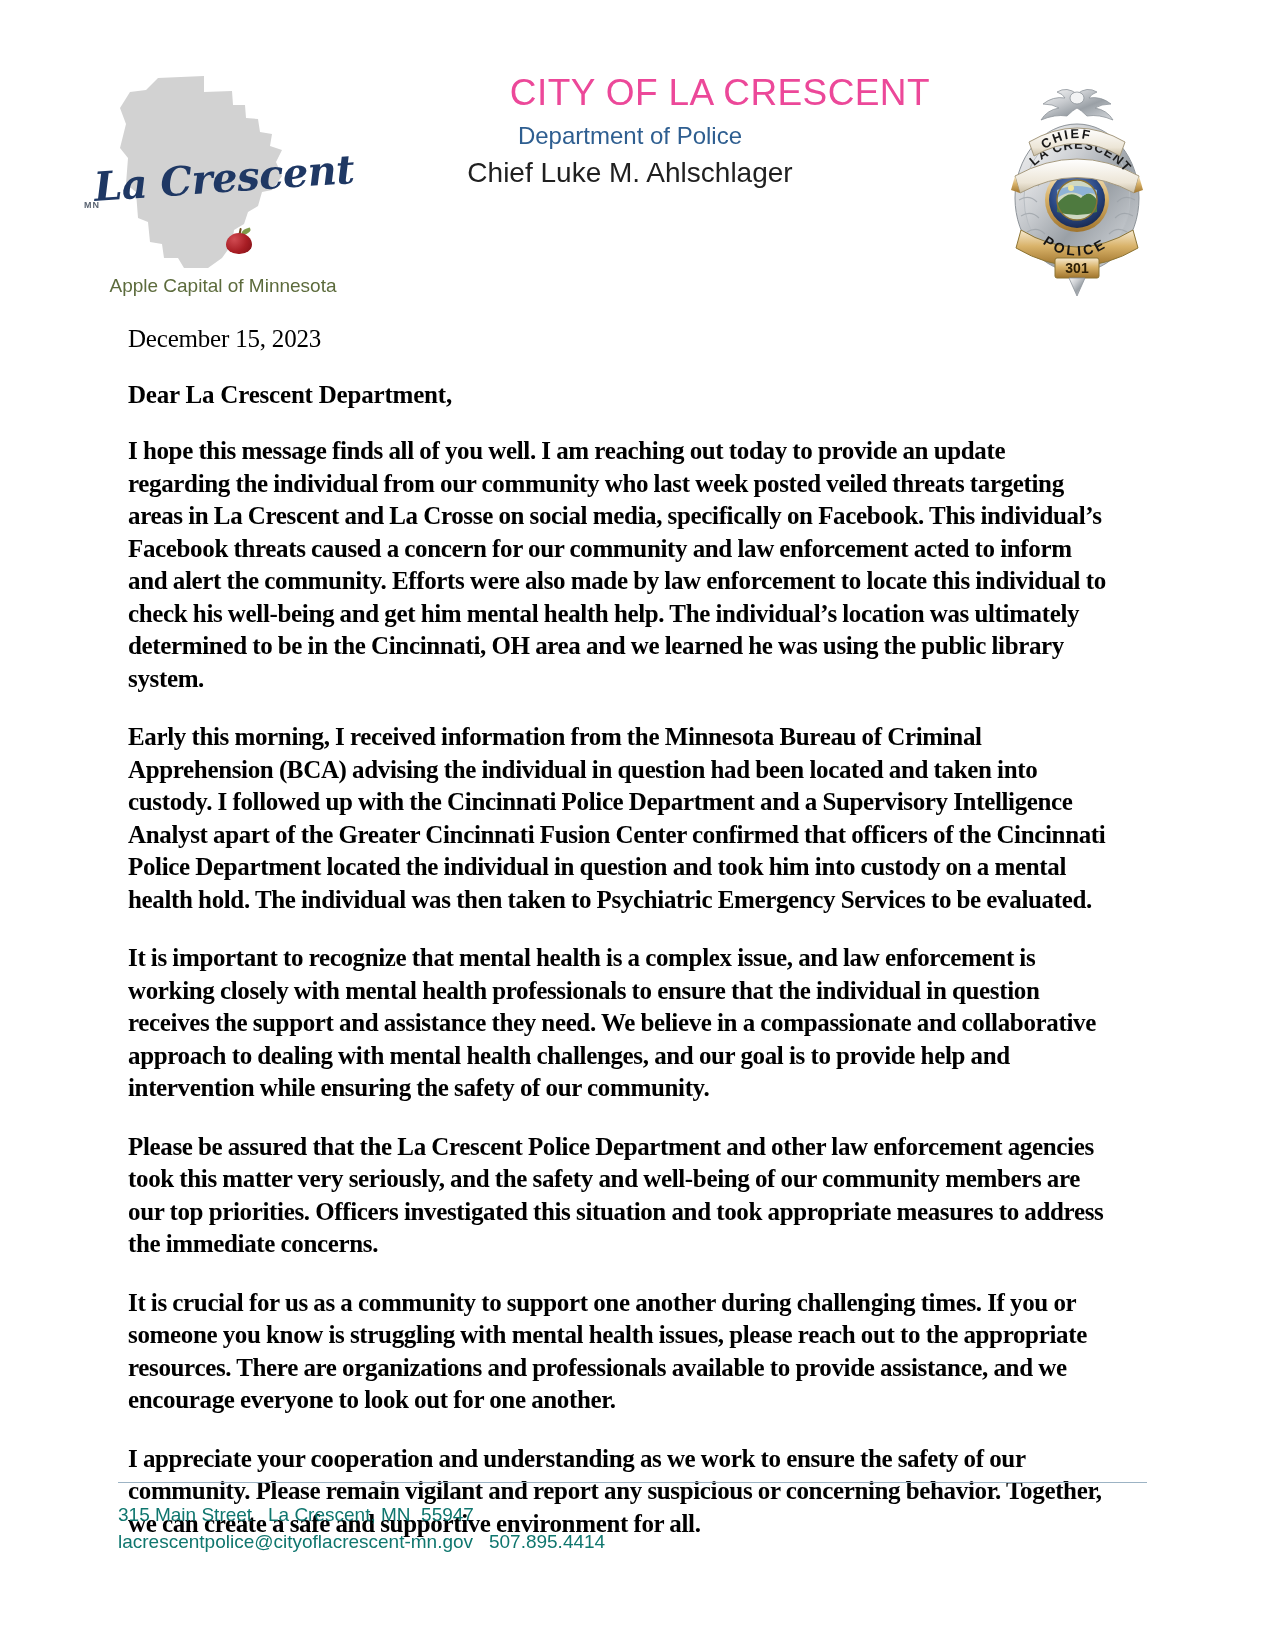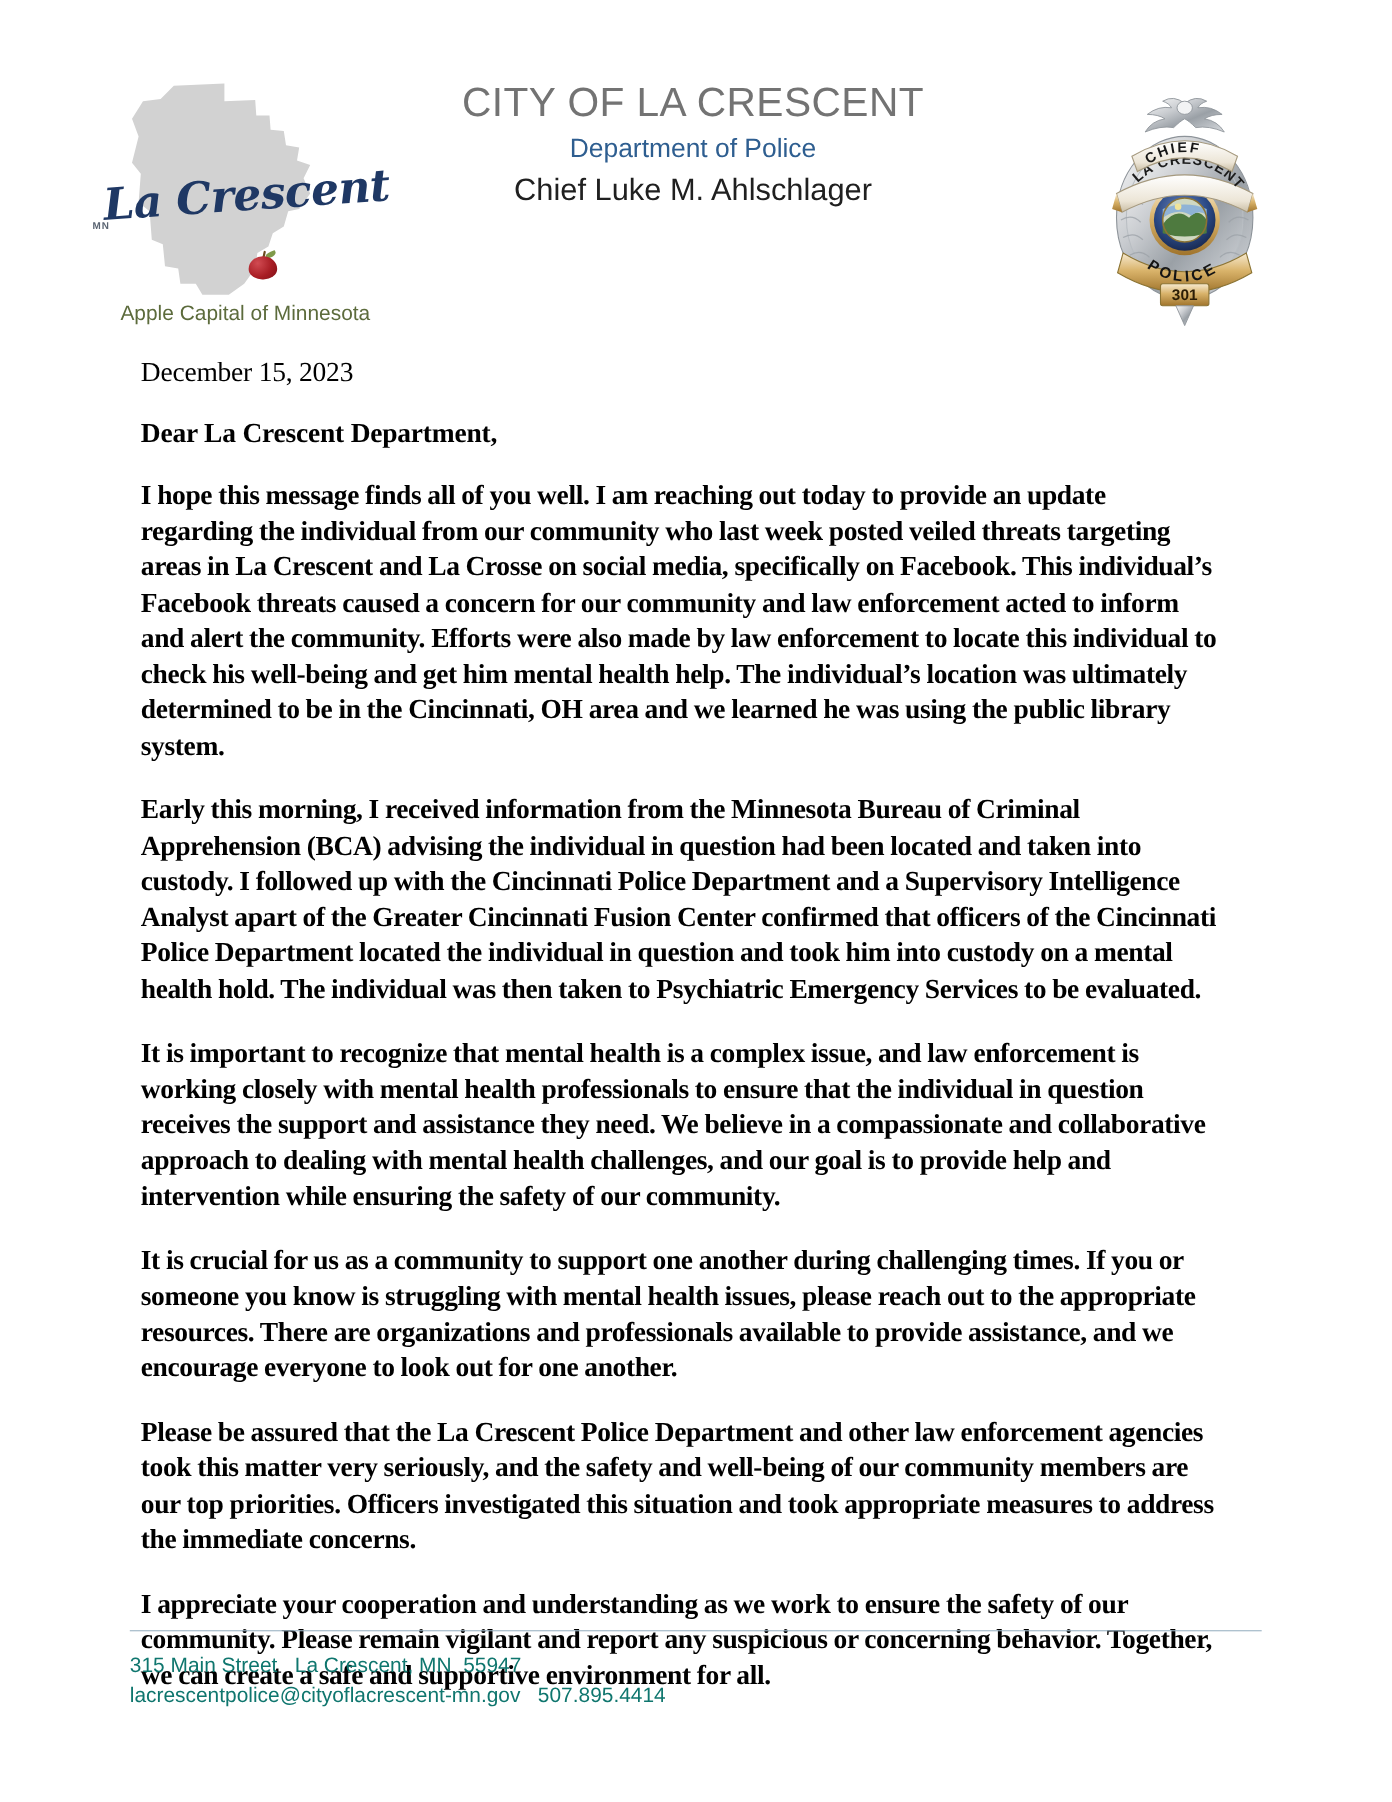--- a/index.html
+++ b/index.html
@@ -119,22 +119,23 @@
     left: 330px;
     top: 72px;
     width: 600px;
     text-align: center;
   }
   .title-main {
     font-family: "Liberation Sans", sans-serif;
     font-size: 37px;
     font-weight: normal;
     letter-spacing: 0.4px;
-    color: #737373;
+    color: #ec4899;
     line-height: 1.15;
+    text-align: right;
   }
   .title-sub {
     font-family: "Liberation Sans", sans-serif;
     font-size: 24px;
     color: #2e5e90;
     margin-top: 7px;
     line-height: 1.15;
   }
   .title-chief {
     font-family: "Liberation Sans", sans-serif;
@@ -338,22 +339,22 @@
   <div class="body-wrap">
 
     <div class="doc-date">December 15, 2023</div>
 
 
     <div class="salutation">Dear La Crescent Department,</div>
 
     <p class="para">I hope this message finds all of you well. I am reaching out today to provide an update regarding the individual from our community who last week posted veiled threats targeting areas in La Crescent and La Crosse on social media, specifically on Facebook.  This individual’s Facebook threats caused a concern for our community and law enforcement acted to inform and alert the community. Efforts were also made by law enforcement to locate this individual to check his well-being and get him mental health help. The individual’s location was ultimately determined to be in the Cincinnati, OH area and we learned he was using the public library system.</p>
     <p class="para">Early this morning, I received information from the Minnesota Bureau of Criminal Apprehension (BCA) advising the individual in question had been located and taken into custody. I followed up with the Cincinnati Police Department and a Supervisory Intelligence Analyst apart of the Greater Cincinnati Fusion Center confirmed that officers of the Cincinnati Police Department located the individual in question and took him into custody on a mental health hold. The individual was then taken to Psychiatric Emergency Services to be evaluated.</p>
     <p class="para">It is important to recognize that mental health is a complex issue, and law enforcement is working closely with mental health professionals to ensure that the individual in question receives the support and assistance they need. We believe in a compassionate and collaborative approach to dealing with mental health challenges, and our goal is to provide help and intervention while ensuring the safety of our community.</p>
+    <p class="para">Please be assured that the La Crescent Police Department and other law enforcement agencies took this matter very seriously, and the safety and well-being of our community members are our top priorities. Officers investigated this situation and took appropriate measures to address the immediate concerns.</p>
     <p class="para">It is crucial for us as a community to support one another during challenging times. If you or someone you know is struggling with mental health issues, please reach out to the appropriate resources. There are organizations and professionals available to provide assistance, and we encourage everyone to look out for one another.</p>
-    <p class="para">Please be assured that the La Crescent Police Department and other law enforcement agencies took this matter very seriously, and the safety and well-being of our community members are our top priorities. Officers investigated this situation and took appropriate measures to address the immediate concerns.</p>
     <p class="para">I appreciate your cooperation and understanding as we work to ensure the safety of our community. Please remain vigilant and report any suspicious or concerning behavior. Together, we can create a safe and supportive environment for all.</p>
 
   </div>
 
   <div class="footer">
     <div class="footer-rule"></div>
     <div class="footer-line">315 Main Street   La Crescent, MN  55947</div>
     <div class="footer-line second">lacrescentpolice@cityoflacrescent-mn.gov   507.895.4414</div>
   </div>
 

